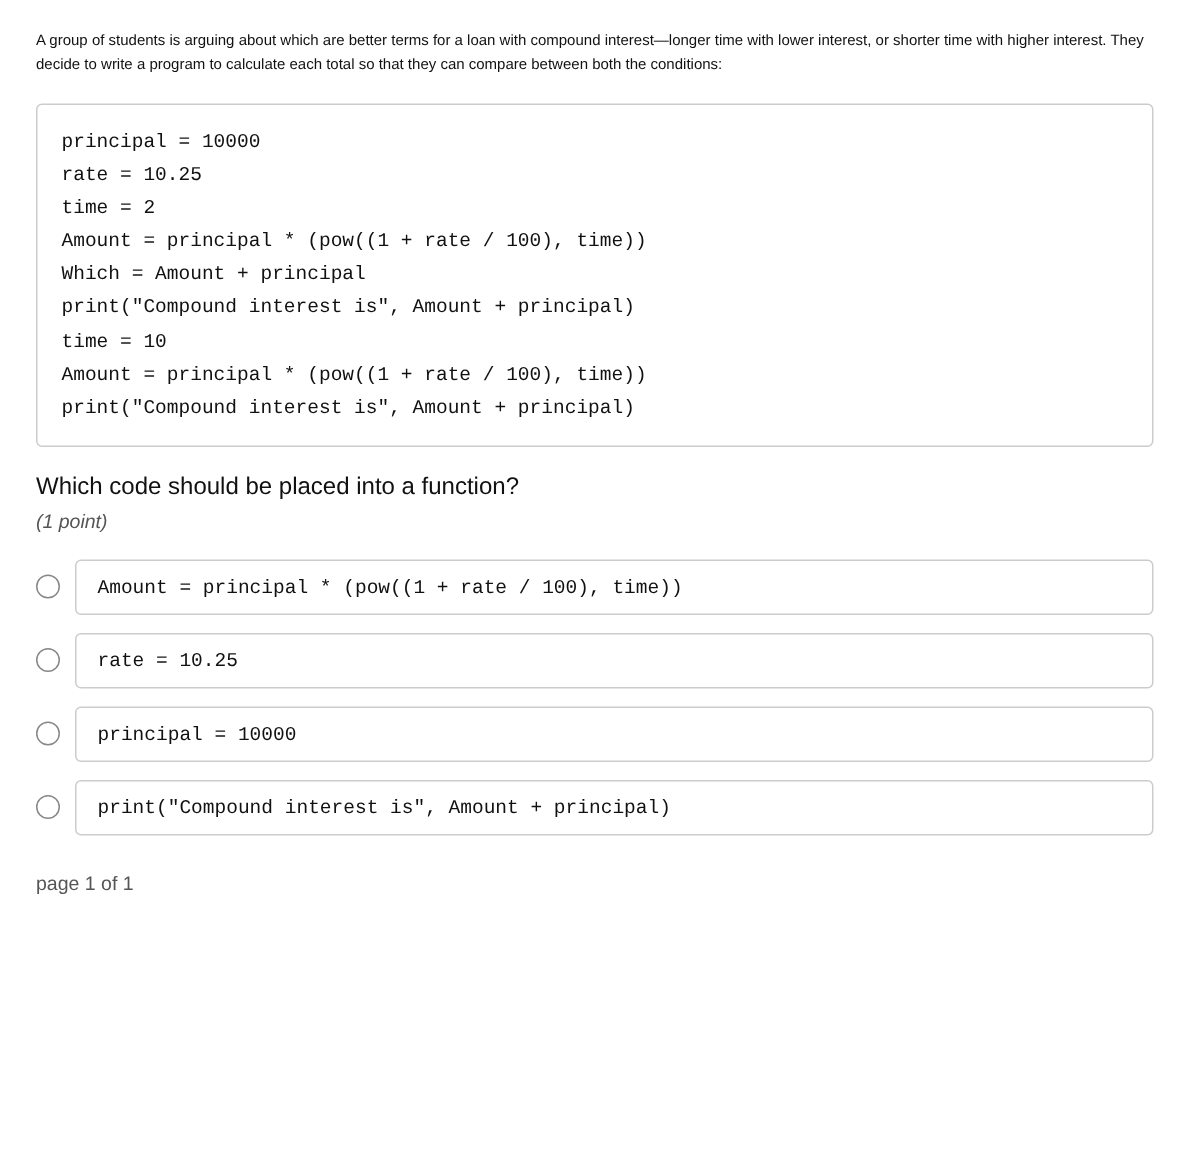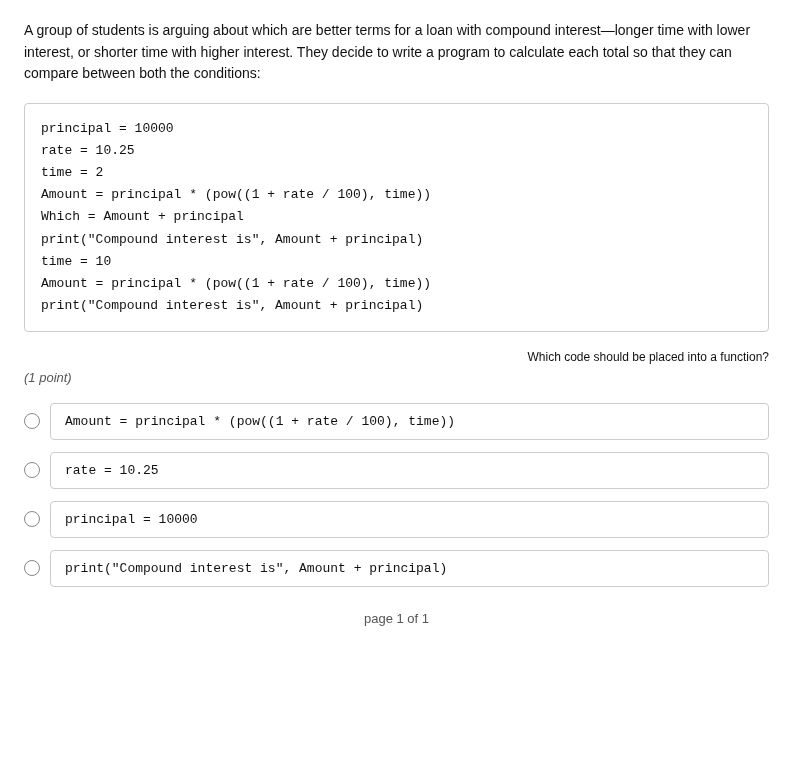--- a/index.html
+++ b/index.html
@@ -11,21 +11,21 @@
     body {
       font-family: Arial, sans-serif;
       background-color: #ffffff;
       color: #111111;
       width: 793px;
       min-height: 774px;
       padding: 20px 24px;
     }
 
     .question-text {
-      font-size: 14px;
+      font-size: 10px;
       line-height: 1.55;
       color: #111111;
       margin-bottom: 18px;
     }
 
     .code-block {
       border: 1px solid #cccccc;
       border-radius: 4px;
       padding: 14px 16px;
       background-color: #ffffff;
@@ -34,24 +34,23 @@
       font-size: 13px;
       line-height: 1.7;
       color: #111111;
     }
 
     .code-line {
       white-space: pre;
     }
 
     .which-code {
-      font-size: 12px;
+      font-size: 16px;
       color: #111111;
       margin-bottom: 6px;
-      text-align: right;
     }
 
     .point-label {
       font-size: 13px;
       color: #555555;
       font-style: italic;
       margin-bottom: 18px;
     }
 
     .options-list {
@@ -82,21 +81,20 @@
       padding: 10px 14px;
       font-family: 'Courier New', Courier, monospace;
       font-size: 13px;
       color: #111111;
       background-color: #ffffff;
       flex: 1;
       white-space: pre;
     }
 
     .page-indicator {
-      text-align: center;
       font-size: 13px;
       color: #555555;
       margin-top: 24px;
     }
   </style>
 </head>
 <body>
 
 <p class="question-text">A group of students is arguing about which are better terms for a loan with compound interest—longer time with lower interest, or shorter time with higher interest. They decide to write a program to calculate each total so that they can compare between both the conditions:</p>
 

